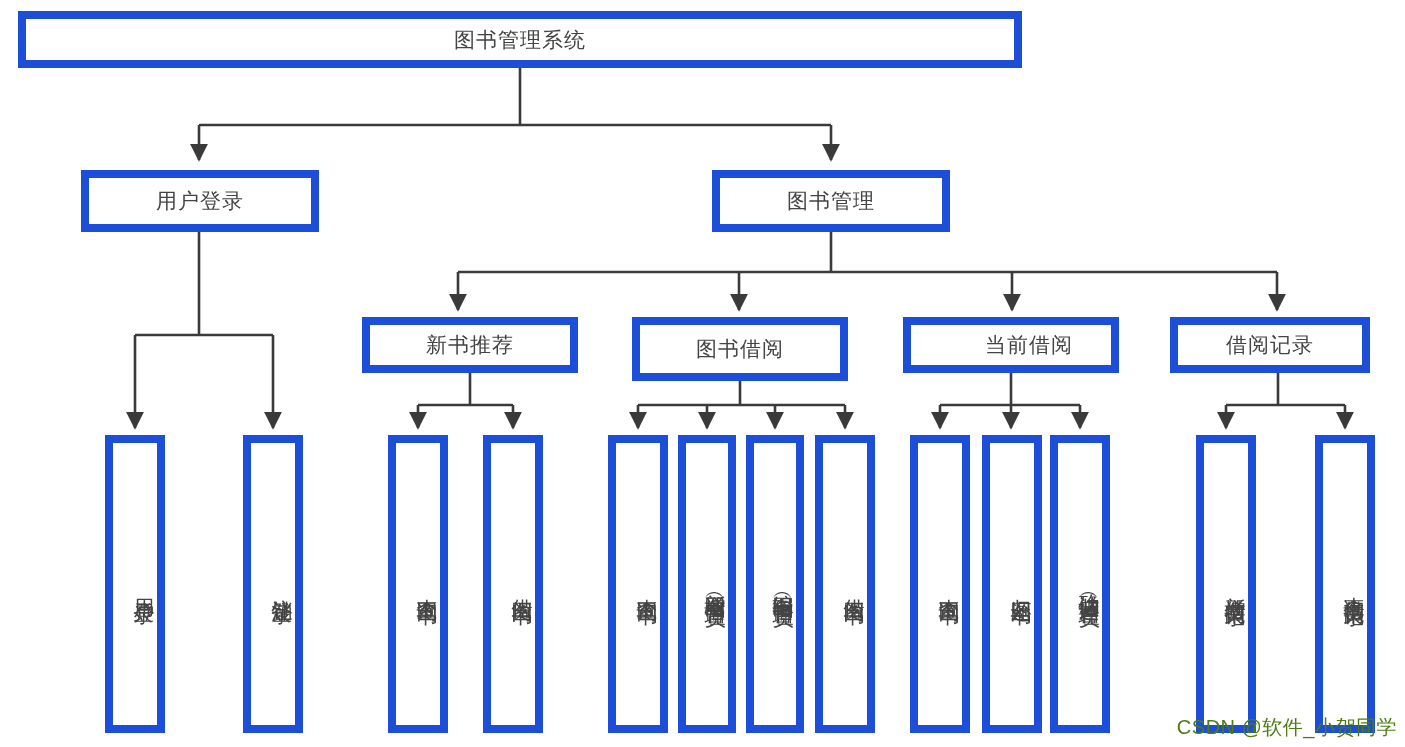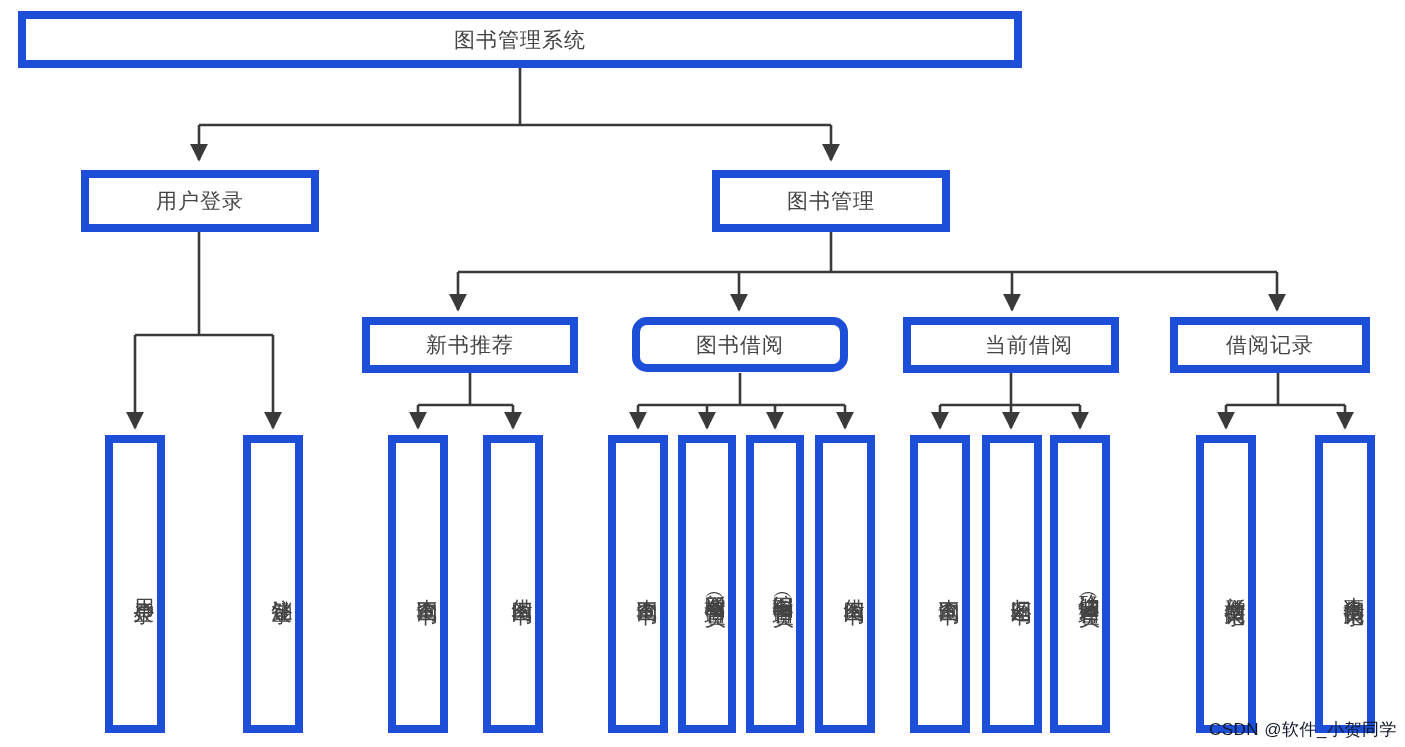--- a/index.html
+++ b/index.html
@@ -53,22 +53,22 @@
   }
   .node.vert > span {
     display: block;
     writing-mode: vertical-rl;
     text-orientation: upright;
   }
   .watermark {
     position: absolute;
     right: 8px;
     bottom: 6px;
-    font-size: 17px;
-    color: #0f172a;
+    font-size: 20px;
+    color: #4d7c0f;
     letter-spacing: 0.5px;
     white-space: nowrap;
   }
 </style>
 </head>
 <body>
 
 <div id="canvas">
 
   <svg class="edges" viewBox="0 0 1405 747" xmlns="http://www.w3.org/2000/svg">
@@ -128,21 +128,21 @@
   <div class="node horiz" style="left:81px; top:170px; width:238px; height:62px;">
     <span>用户登录</span>
   </div>
   <div class="node horiz" style="left:712px; top:170px; width:238px; height:62px;">
     <span>图书管理</span>
   </div>
 
   <div class="node horiz" style="left:362px; top:317px; width:216px; height:56px;">
     <span>新书推荐</span>
   </div>
-  <div class="node horiz" style="left:632px; top:317px; width:216px; height:55px;border-radius:15px;">
+  <div class="node horiz" style="left:632px; top:317px; width:216px; height:64px;">
     <span>图书借阅</span>
   </div>
   <div class="node horiz" style="left:903px; top:317px; width:216px; height:56px;padding-left:36px;">
     <span>当前借阅</span>
   </div>
   <div class="node horiz" style="left:1170px; top:317px; width:200px; height:56px;">
     <span>借阅记录</span>
   </div>
 
   <div class="node vert" style="left:105px; top:435px; width:60px; height:298px;">

